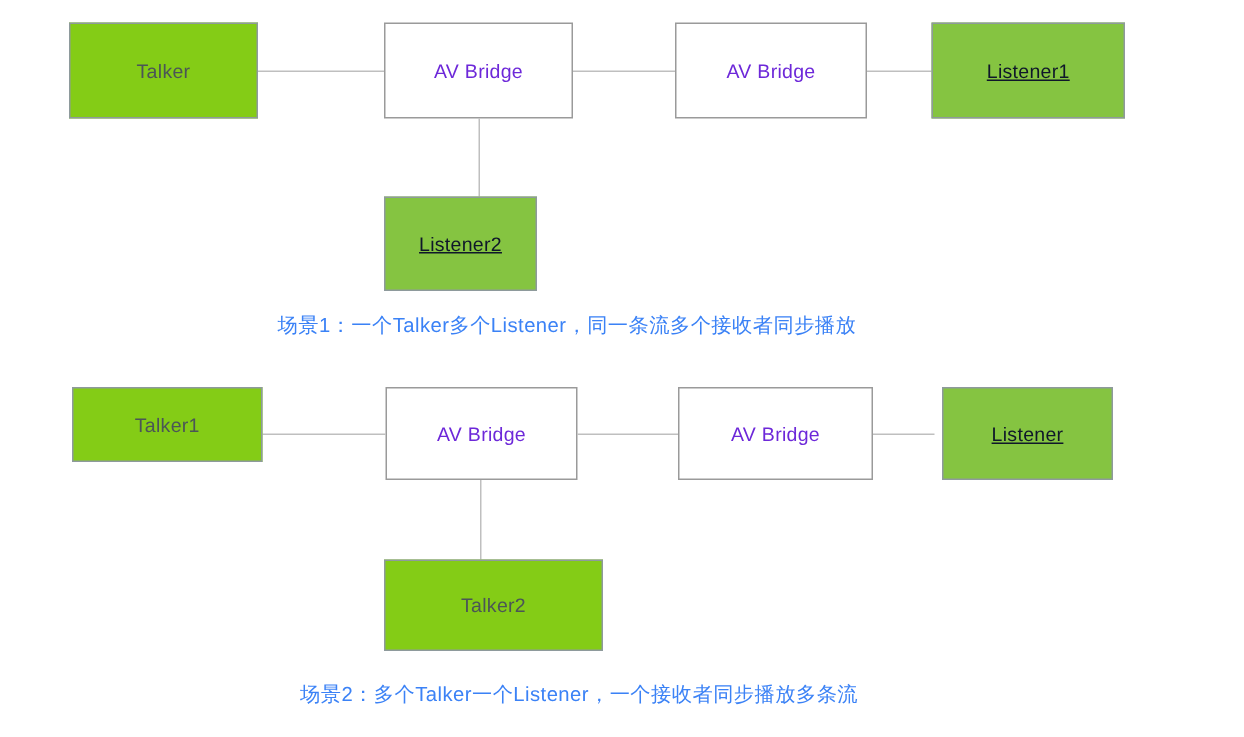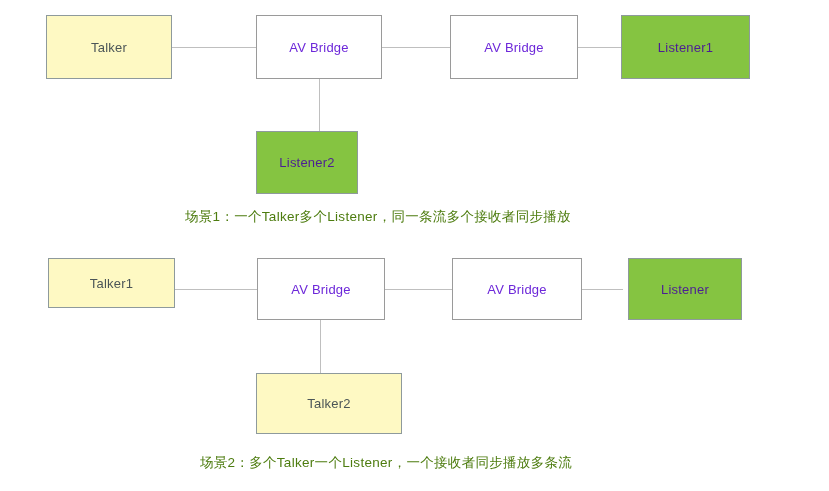--- a/index.html
+++ b/index.html
@@ -25,45 +25,46 @@
     display: flex;
     align-items: center;
     justify-content: center;
     font-size: 13px;
     color: #4b5557;
     letter-spacing: 0.2px;
     line-height: 1;
     z-index: 2;
   }
   .node.talker {
-    background: #fef9c3;
+    background: #84cc16;
     border-color: #8e9a9c;
     color: #4b5557;
   }
   .node.listener {
     background: #85c441;
     border-color: #8e9a9c;
-    color: #4c1d95;
+    color: #0f172a;
+    text-decoration: underline;
   }
   .node.bridge {
     background: #ffffff;
     border-color: #9a9a9a;
     color: #6d28d9;
   }
   .edge {
     position: absolute;
     background: #bfbfbf;
     z-index: 1;
   }
   .edge.h { height: 1px; }
   .edge.v { width: 1px; }
   .caption {
     position: absolute;
     font-size: 13.5px;
-    color: #4d7c0f;
+    color: #3b82f6;
     line-height: 1;
     white-space: nowrap;
     letter-spacing: 0.3px;
   }
 </style>
 </head>
 <body>
 
 <div id="canvas">
 

